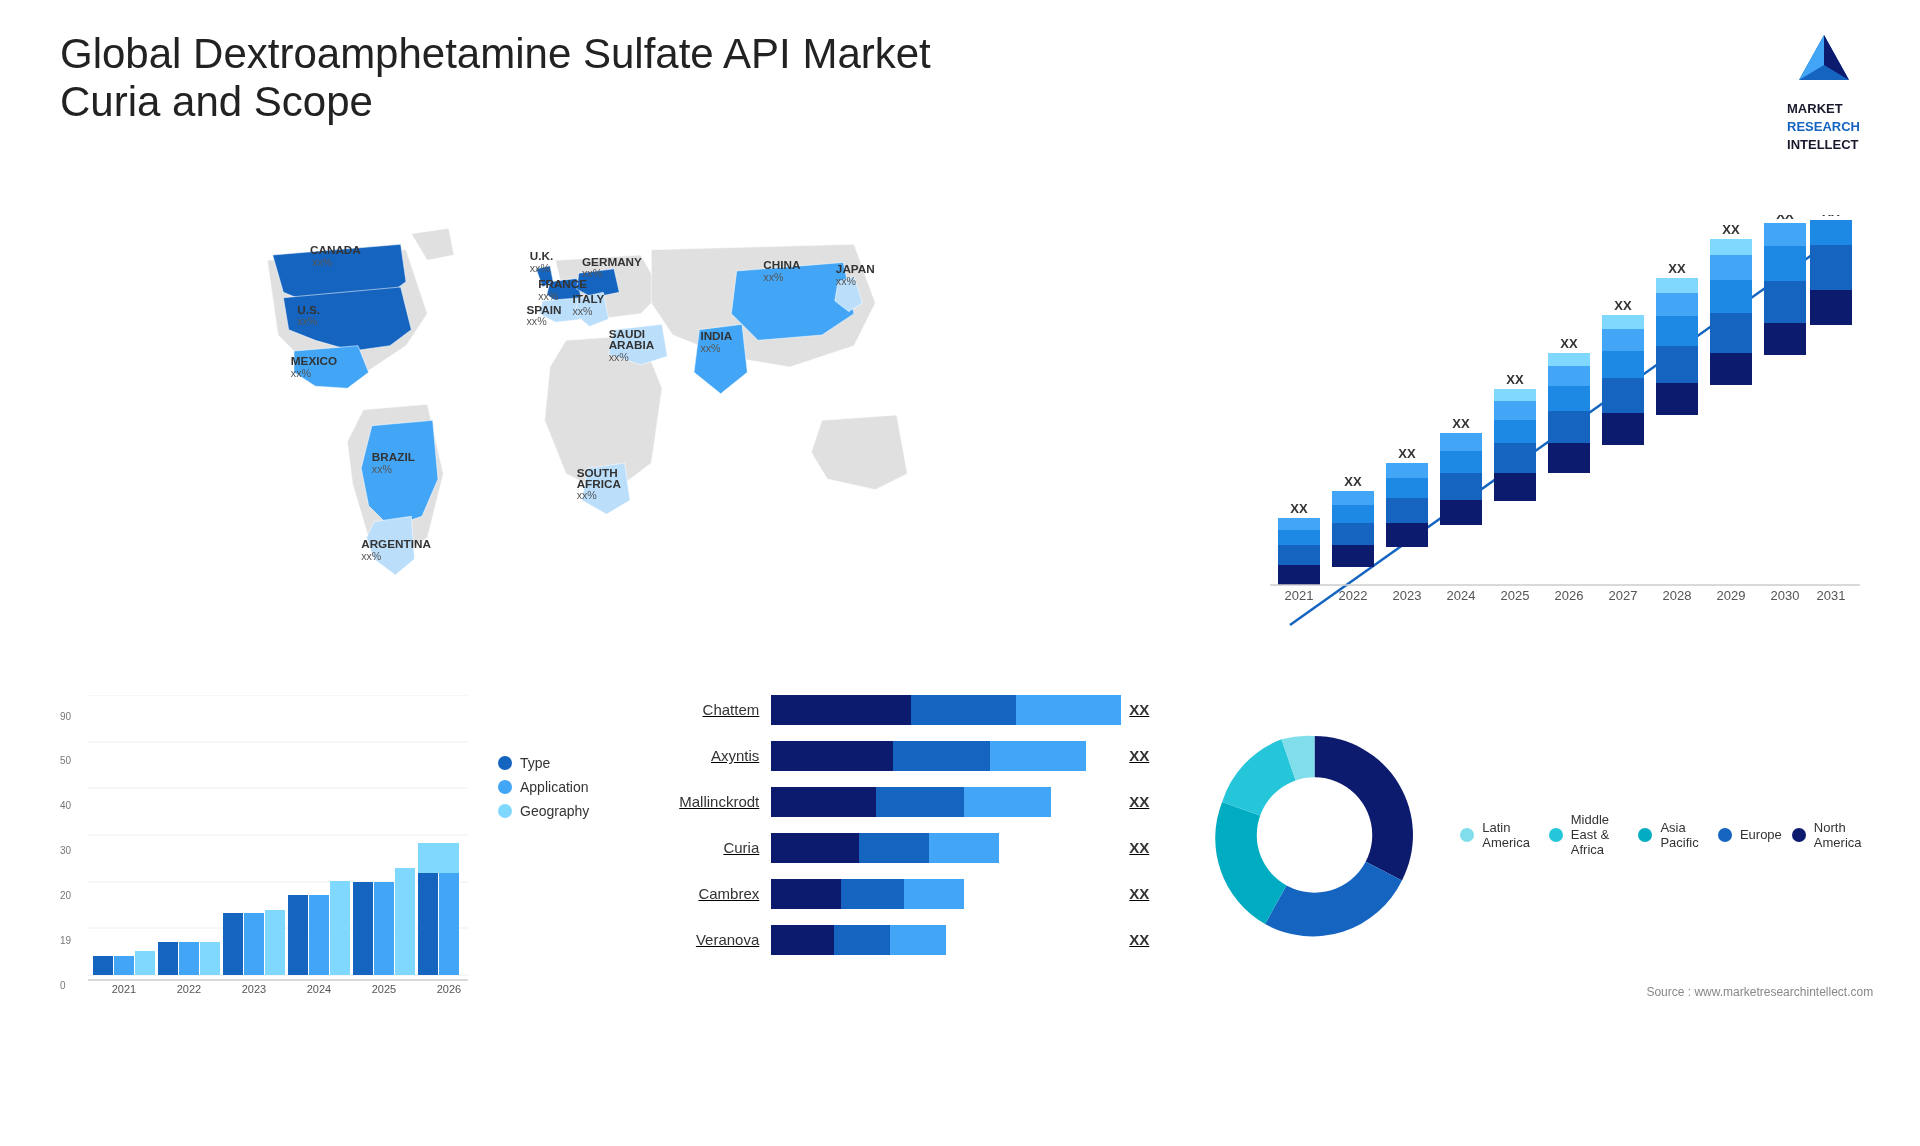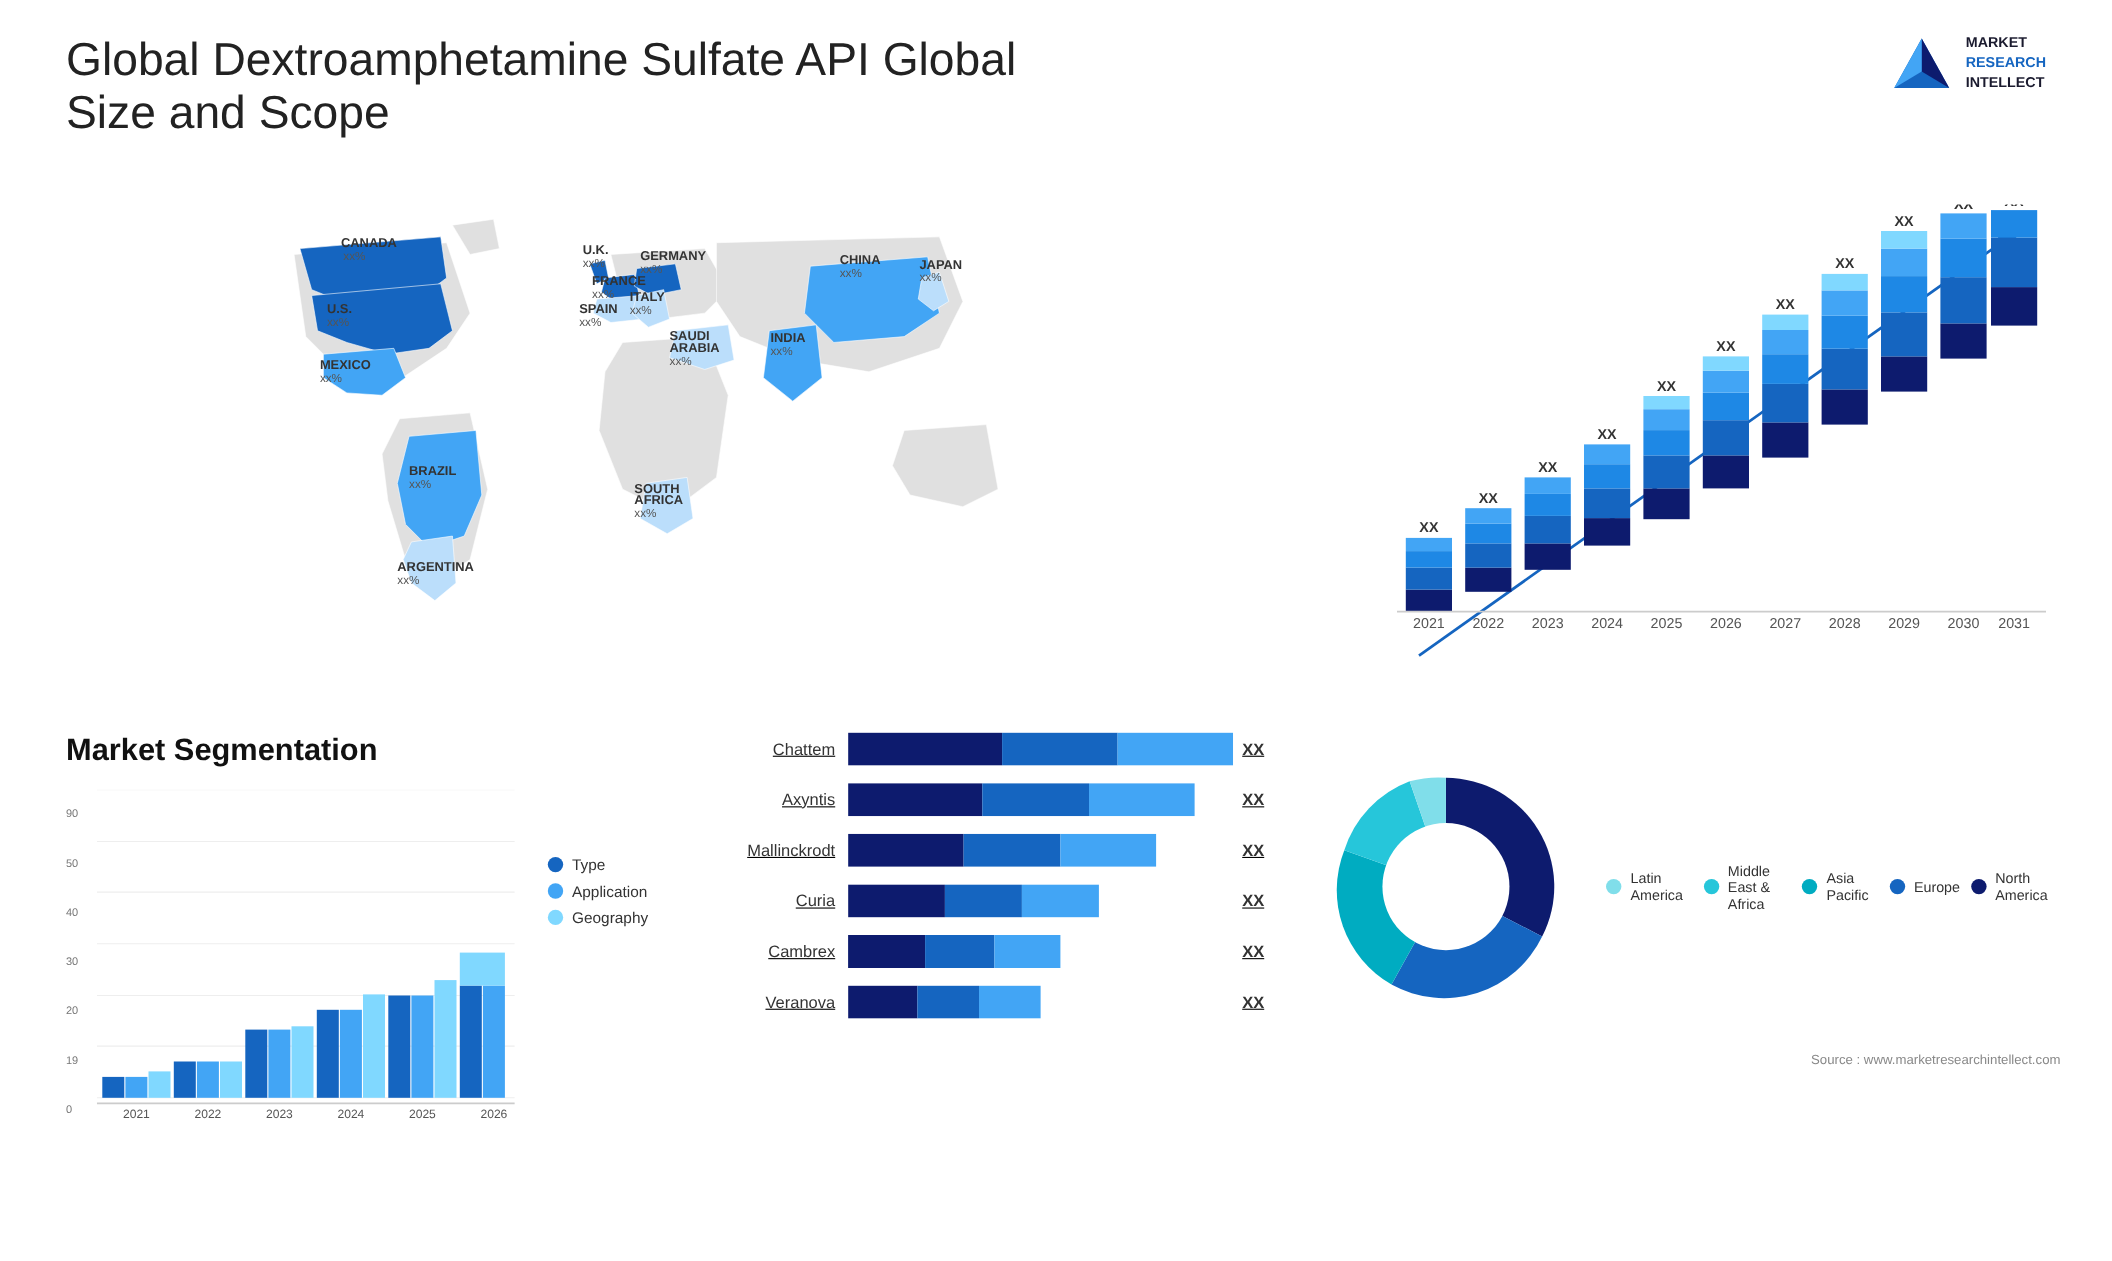--- a/index.html
+++ b/index.html
@@ -24,22 +24,23 @@
       margin-bottom: 20px;
     }
     .page-title {
       font-size: 42px;
       font-weight: 400;
       color: #222;
       max-width: 900px;
     }
     .logo-box {
       display: flex;
-      align-items: flex-start;
+      align-items: center;
       gap: 10px;
+      flex-direction: column;
     }
     .logo-icon {
       width: 60px;
       height: 60px;
     }
     .logo-text {
       font-size: 13px;
       font-weight: 700;
       color: #1a1a2e;
       line-height: 1.4;
@@ -231,21 +232,21 @@
       font-size: 10px;
       fill: #555;
     }
   </style>
 </head>
 <body>
 
 <div class="page-container">
 
   <div class="header">
-    <h1 class="page-title">Global Dextroamphetamine Sulfate API Global Size and Scope</h1>
+    <h1 class="page-title">Global Dextroamphetamine Sulfate API Market Curia and Scope</h1>
     <div class="logo-box">
       <svg class="logo-icon" viewBox="0 0 60 60">
         <polygon points="30,5 55,50 5,50" fill="#1565c0"></polygon>
         <polygon points="30,5 55,50 30,35" fill="#0d1b6e"></polygon>
         <polygon points="30,5 5,50 30,35" fill="#42a5f5"></polygon>
       </svg>
       <div class="logo-text">
         <div>MARKET</div>
         <div><span>RESEARCH</span></div>
         <div>INTELLECT</div>
@@ -445,21 +446,20 @@
 
           <line x1="30" y1="370" x2="625" y2="370" stroke="#ccc" stroke-width="1.5"></line>
         </svg>
       </div>
     </div>
   </div>
 
   <div class="bottom-section">
 
     <div class="segmentation-section">
-      <h2 class="section-title">Market Segmentation</h2>
       <div style="display:flex;gap:30px;align-items:flex-start">
         <div class="seg-chart-wrapper">
           
           <div class="seg-y-axis">
             <span class="seg-y-label">0</span>
             <span class="seg-y-label">19</span>
             <span class="seg-y-label">20</span>
             <span class="seg-y-label">30</span>
             <span class="seg-y-label">40</span>
             <span class="seg-y-label">50</span>

